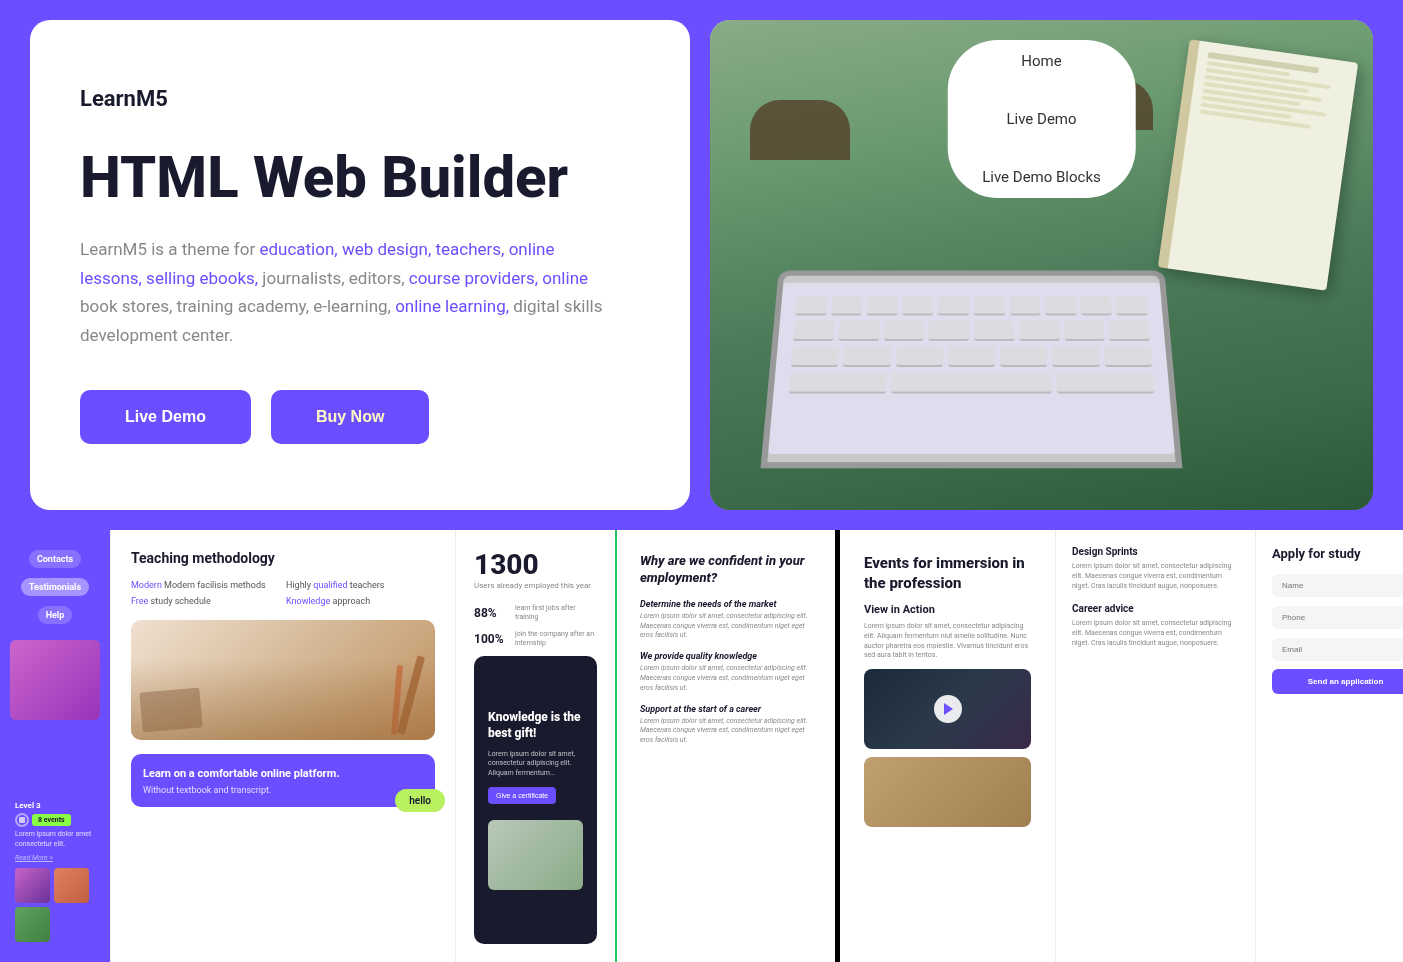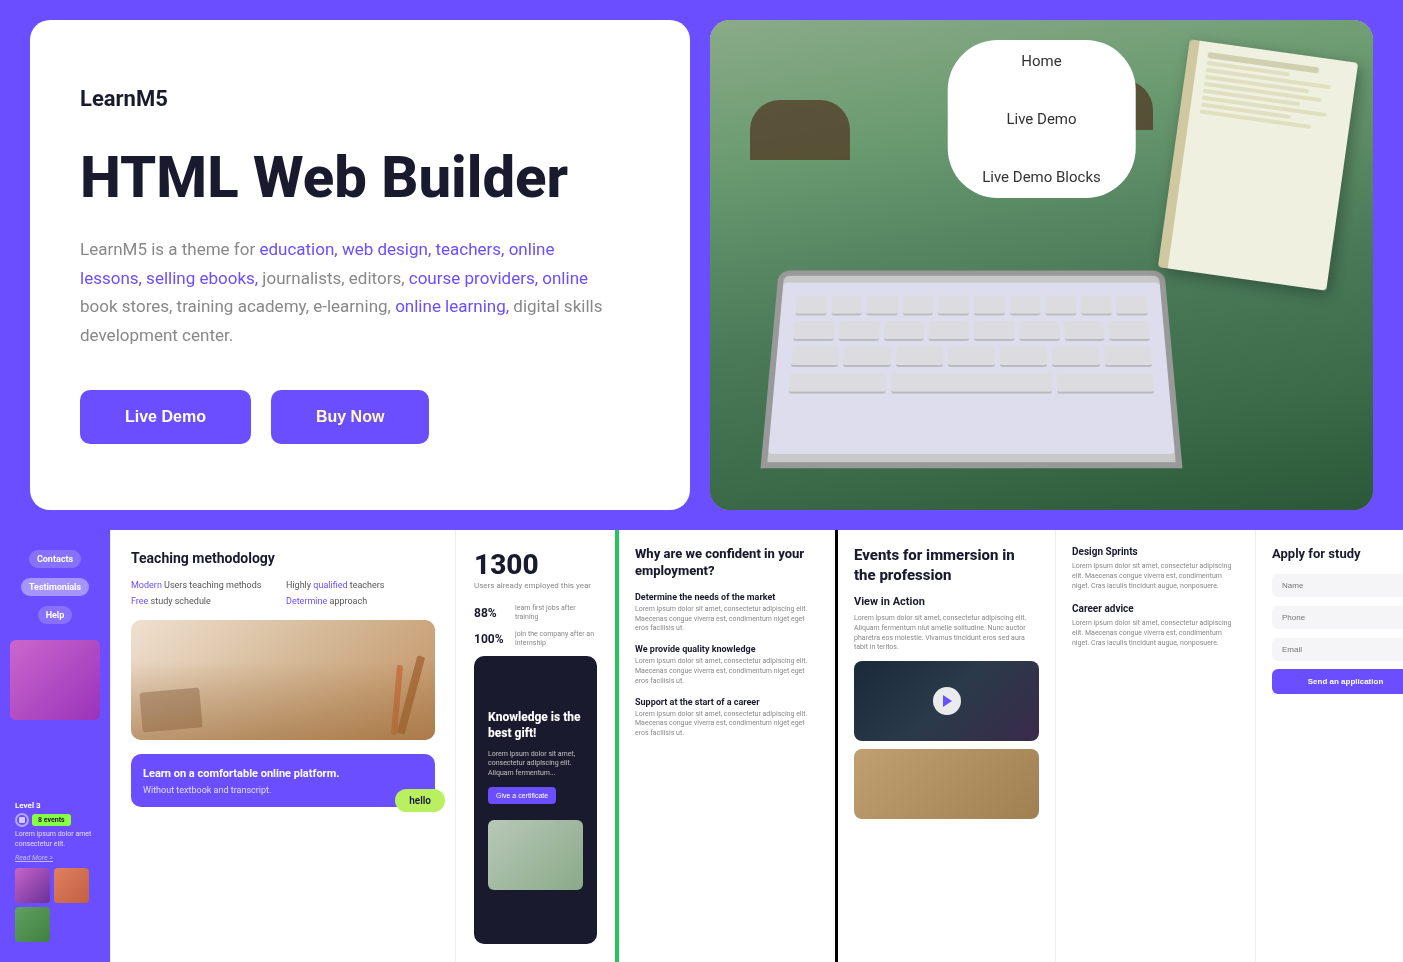--- a/index.html
+++ b/index.html
@@ -344,22 +344,23 @@
       border-radius: 6px;
       position: relative;
       overflow: hidden;
       margin-top: 8px;
     }
 
     
     .panel-4 {
       width: 220px;
       background: white;
-      padding: 16px;
-      border-left: 4px solid #22c55e;
+      padding: 23px;
+      border-left: 2px solid #22c55e;
+      font-style: italic;
     }
 
     .confidence-title {
       font-size: 13px;
       font-weight: 800;
       color: #1a1a2e;
       margin-bottom: 12px;
       line-height: 1.3;
     }
 
@@ -377,22 +378,22 @@
     .reason-desc {
       font-size: 7px;
       color: #888;
       line-height: 1.4;
     }
 
     
     .panel-5 {
       width: 220px;
       background: white;
-      padding: 16px;
-      border-left: 3px solid #000000;
+      padding: 24px;
+      border-left: 5px solid #000000;
     }
 
     .events-title {
       font-size: 15px;
       font-weight: 800;
       color: #1a1a2e;
       margin-bottom: 10px;
       line-height: 1.3;
     }
 
@@ -654,30 +655,30 @@
         <div style="width:35px;height:35px;background:linear-gradient(135deg,#e08060,#c06040);border-radius:4px;"></div>
         <div style="width:35px;height:35px;background:linear-gradient(135deg,#60a060,#408040);border-radius:4px;"></div>
       </div>
     </div>
   </div>
 
   <div class="preview-panel panel-2">
     <div class="panel-title">Teaching methodology</div>
     <div class="methodology-grid">
       <div class="method-item">
-        <span class="highlight">Modern</span> <span>Users teaching methods</span>
+        <span class="highlight">Modern</span> <span>Modern facilisis methods</span>
       </div>
       <div class="method-item">
         Highly <span class="highlight">qualified</span> teachers
       </div>
       <div class="method-item">
         <span class="highlight">Free</span> study schedule
       </div>
       <div class="method-item">
-        <span class="highlight">Determine</span> approach
+        <span class="highlight">Knowledge</span> approach
       </div>
     </div>
 
     <div class="panel-image">
       <div style="width:100%;height:100%;background:linear-gradient(135deg,#f0e0d0,#d4b896,#c09060);border-radius:10px;position:relative;overflow:hidden;">
         <div style="position:absolute;bottom:10px;left:10px;width:60px;height:40px;background:rgba(80,40,10,0.3);border-radius:3px;transform:rotate(-5deg);"></div>
         <div style="position:absolute;bottom:5px;right:20px;width:8px;height:80px;background:rgba(150,80,30,0.6);border-radius:2px;transform:rotate(15deg);"></div>
         <div style="position:absolute;bottom:5px;right:35px;width:6px;height:70px;background:rgba(200,100,50,0.7);border-radius:2px;transform:rotate(5deg);"></div>
       </div>
       <div class="image-overlay-art"></div>

